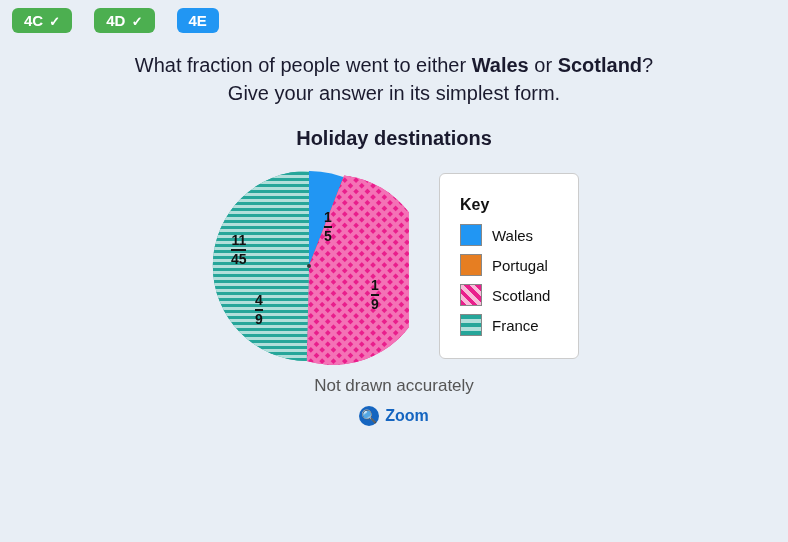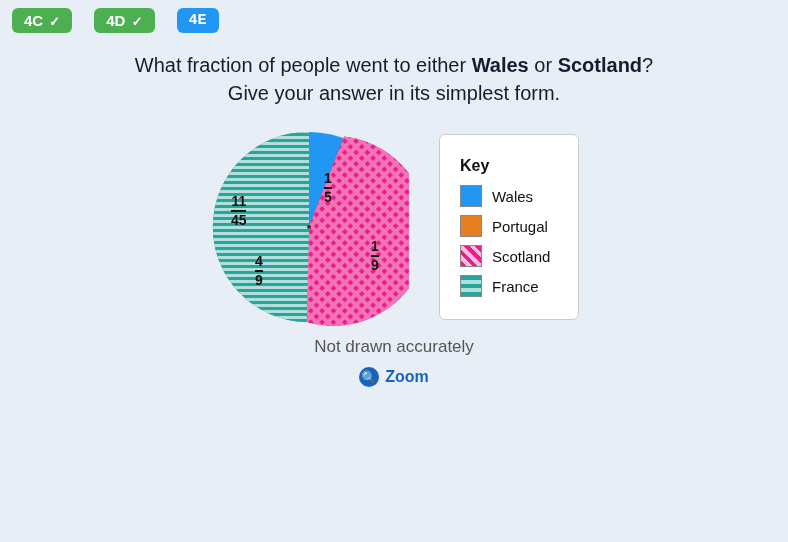--- a/index.html
+++ b/index.html
@@ -20,21 +20,21 @@
       gap: 22px;
     }
     .tab {
       padding: 4px 12px;
       border-radius: 6px;
       font-size: 15px;
       font-weight: bold;
       color: white;
     }
     .tab-green { background: #4caf50; }
-    .tab-blue { background: #2196f3; font-family: Liberation Mono, monospace; }
+    .tab-blue { background: #2196f3; }
 
     .checkmark {
       color: white;
       font-size: 13px;
       margin-left: 2px;
     }
 
     
     .main-content {
       padding: 10px 30px 10px 30px;
@@ -195,20 +195,21 @@
   </div>
 </div>
 
 <div class="main-content">
   <div class="question-text">
     <span>What fraction of people went to either <strong>Wales</strong> or <strong>Scotland</strong>?</span><br>
     <span>Give your answer in its simplest form.</span>
   </div>
 
   <div class="chart-section">
+    <div class="chart-title">Holiday destinations</div>
 
     <div class="chart-and-key">
 
       <div class="pie-wrapper">
         <svg width="200" height="200" viewBox="0 0 200 200">
 
           <path d="M100,100 L100,5 A95,95 0 0,1 190.6,130.8 Z" fill="#2196f3"></path>
 
           <path d="M100,100 L190.6,130.8 A95,95 0 0,1 135.2,9.4 Z" fill="#e67e22"></path>
 

